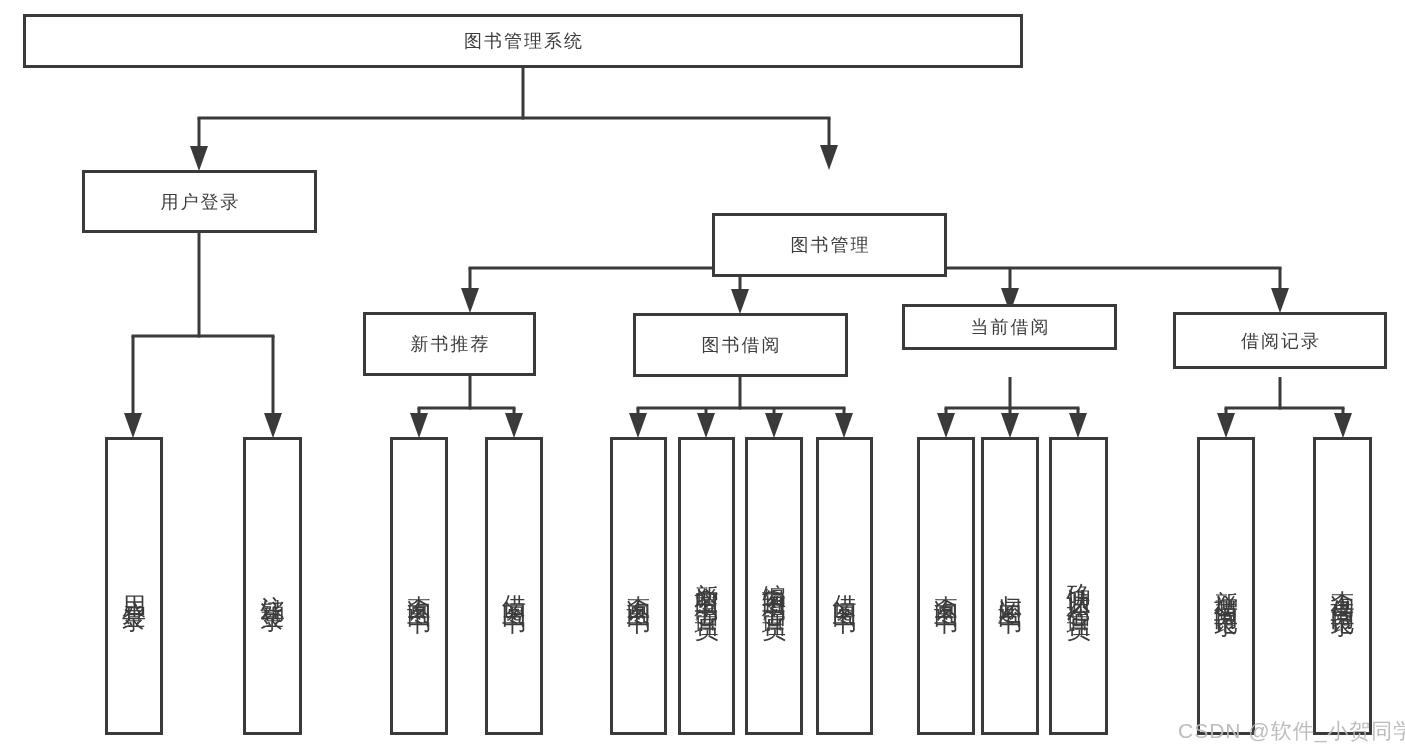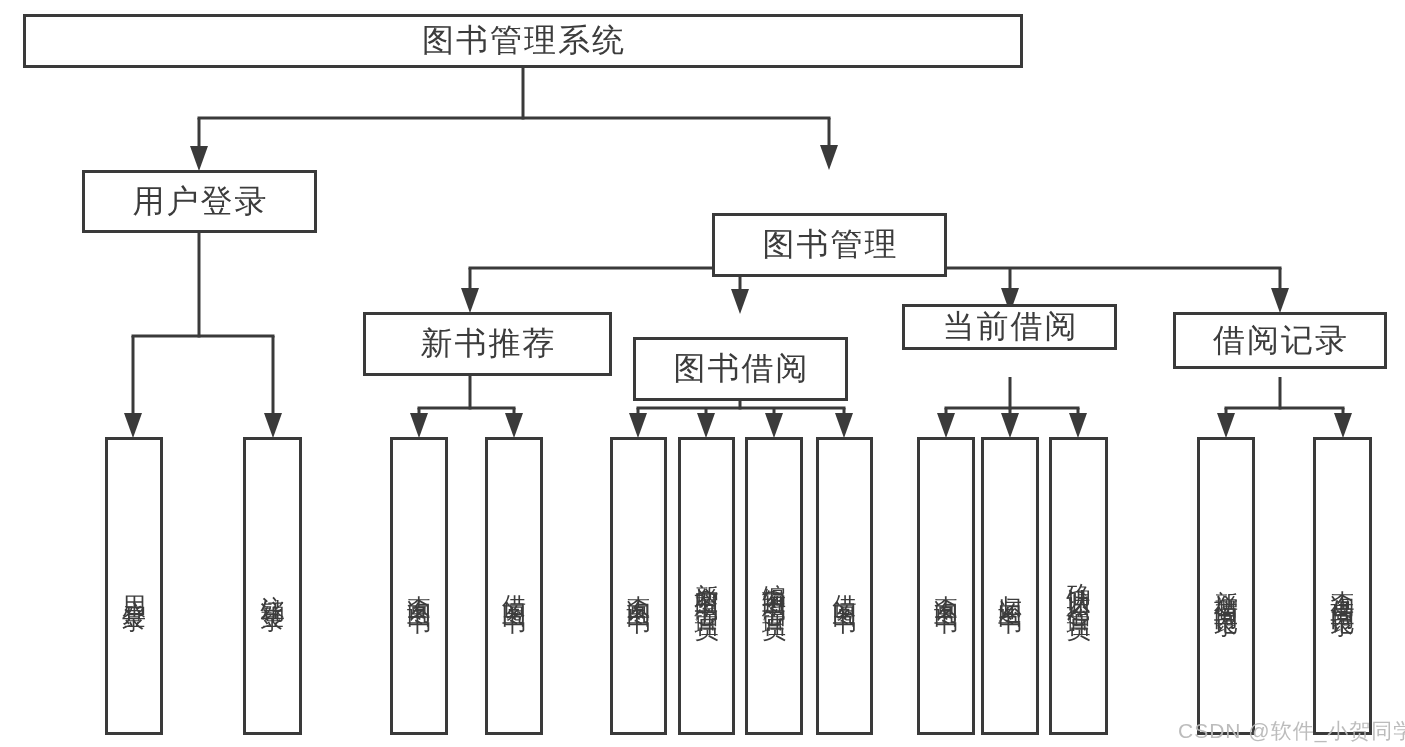--- a/index.html
+++ b/index.html
@@ -22,21 +22,21 @@
     box-sizing: border-box;
     background: #ffffff;
     border: 3px solid #3a3a3a;
     color: #3c3c3c;
     display: flex;
     align-items: center;
     justify-content: center;
     z-index: 2;
   }
   .h-box span {
-    font-size: 32px;
+    font-size: 18px;
     letter-spacing: 2px;
     white-space: nowrap;
     text-indent: 2px;
   }
   .v-box span {
     writing-mode: vertical-rl;
     text-orientation: mixed;
     font-size: 24px;
     letter-spacing: 5px;
     line-height: 1;
@@ -130,24 +130,24 @@
     <span>图书管理系统</span>
   </div>
 
   <div class="box h-box" style="left:82px; top:170px; width:235px; height:63px;">
     <span>用户登录</span>
   </div>
   <div class="box h-box" style="left:712px; top:169px; width:235px; height:64px;margin-top:44px;">
     <span>图书管理</span>
   </div>
 
-  <div class="box h-box" style="left:363px; top:312px; width:249px; height:64px;">
+  <div class="box h-box" style="left:363px; top:312px; width:173px; height:64px;">
     <span>新书推荐</span>
   </div>
-  <div class="box h-box" style="left:633px; top:313px; width:215px; height:64px;margin-top:24px;">
+  <div class="box h-box" style="left:633px; top:313px; width:215px; height:64px;">
     <span>图书借阅</span>
   </div>
   <div class="box h-box" style="left:902px; top:304px; width:215px; height:46px;">
     <span>当前借阅</span>
   </div>
   <div class="box h-box" style="left:1173px; top:312px; width:214px; height:57px;">
     <span>借阅记录</span>
   </div>
 
   <div class="box v-box" style="left:105px; top:437px; width:58px; height:298px;">

